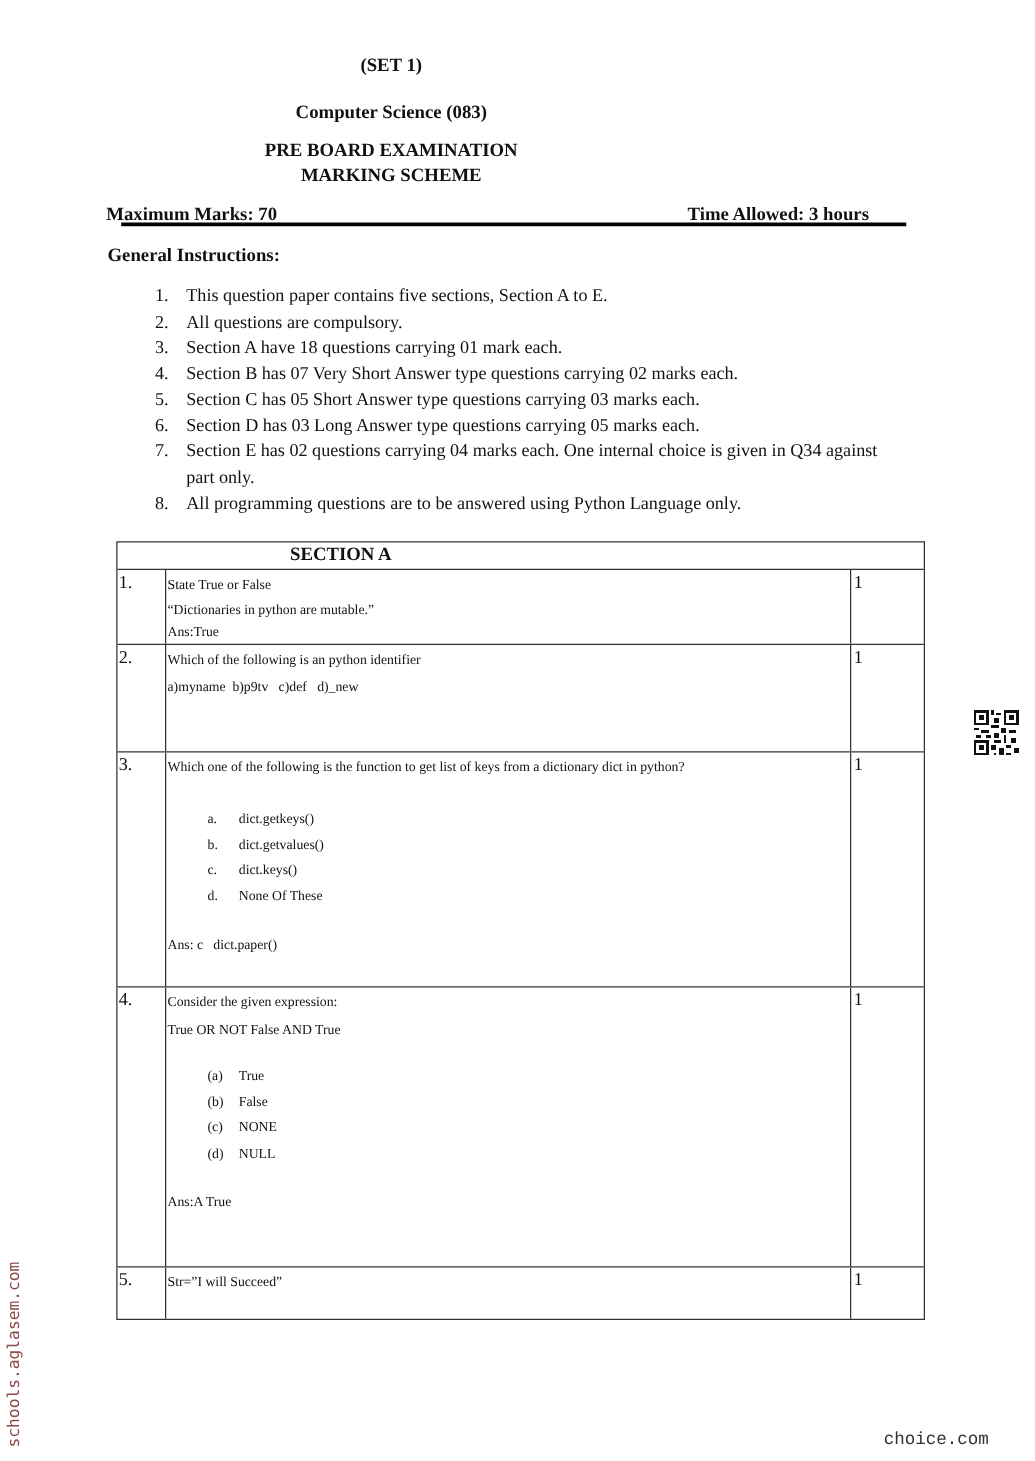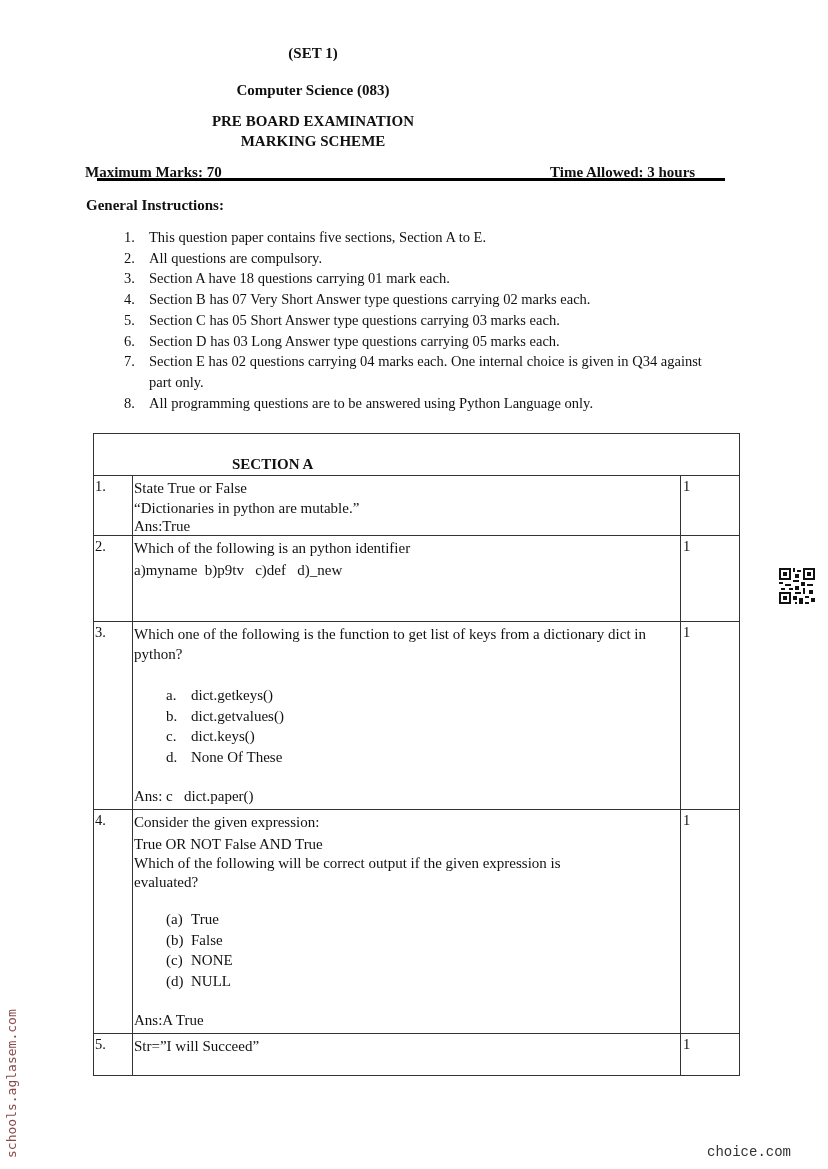--- a/index.html
+++ b/index.html
@@ -11,26 +11,26 @@
   .f15 { font-size: 15px; }
 
   .hdr-line { position: absolute; left: 97px; top: 178px; width: 628px; height: 3px; background: #000; }
 
   .instr { position: absolute; left: 124px; top: 227px; width: 580px; font-size: 14.5px; line-height: 20.7px; }
   .instr-row { display: flex; }
   .instr-num { width: 25px; flex: none; }
   .instr-text { flex: 1; }
 
   .tbl { position: absolute; left: 93px; top: 433px; width: 647px; border: 1.5px solid #333; box-sizing: border-box; }
-  .sec-row { height: 21px; border-bottom: 1.5px solid #333; position: relative; margin-top: 20px; }
+  .sec-row { height: 21px; border-bottom: 1.5px solid #333; position: relative; }
   .sec-title { position: absolute; left: 138px; top: 2px; font-weight: bold; font-size: 15px; }
   .qrow { display: flex; border-bottom: 1.5px solid #333; box-sizing: border-box; }
   .qrow:last-child { border-bottom: none; }
   .qnum { width: 39px; flex: none; border-right: 1.5px solid #333; font-size: 14.5px; padding: 2px 0 0 1px; box-sizing: border-box; }
-  .qbody { width: 548px; flex: none; border-right: 1.5px solid #333; font-size: 15px; padding: 2px 2px 0 1px; box-sizing: border-box; line-height: 20px; }
+  .qbody { width: 548px; flex: none; border-right: 1.5px solid #333; font-size: 11px; padding: 2px 2px 0 1px; box-sizing: border-box; line-height: 20px; }
   .qmark { flex: 1; font-size: 14.5px; padding: 2px 0 0 2px; }
   .opt-list { padding-left: 32px; }
   .opt { display: flex; line-height: 20.7px; }
   .opt-l { width: 25px; }
   .gap { height: 21px; }
 
   .qr { position: absolute; left: 777px; top: 566px; width: 40px; height: 40px; }
   .wm-side { position: absolute; left: 4px; top: 1158px; transform-origin: left top; transform: rotate(-90deg);
              font-family: "DejaVu Sans Mono", "Liberation Mono", monospace; font-size: 13px; color: #8a4a4a; white-space: nowrap; }
   .wm-bottom { position: absolute; left: 707px; top: 1144px; font-family: "Liberation Mono", "DejaVu Sans Mono", monospace;
@@ -137,21 +137,20 @@
       <div style="white-space:pre;">Ans: c   dict.paper()</div>
     </div>
     <div class="qmark">1</div>
   </div>
 
   <div class="qrow" style="height:224px;">
     <div class="qnum">4.</div>
     <div class="qbody">
       <div>Consider the given expression:</div>
       <div style="margin-top:2px;">True OR NOT False AND True</div>
-      <div style="padding-right:60px; line-height:19px;">Which of the following will be correct output if the given expression is evaluated?</div>
       <div class="gap" style="height:17px;"></div>
       <div class="opt-list">
         <div class="opt">
             <span class="opt-l">(a)</span>
             <span>True</span>
           </div>
         <div class="opt">
             <span class="opt-l">(b)</span>
             <span>False</span>
           </div>

